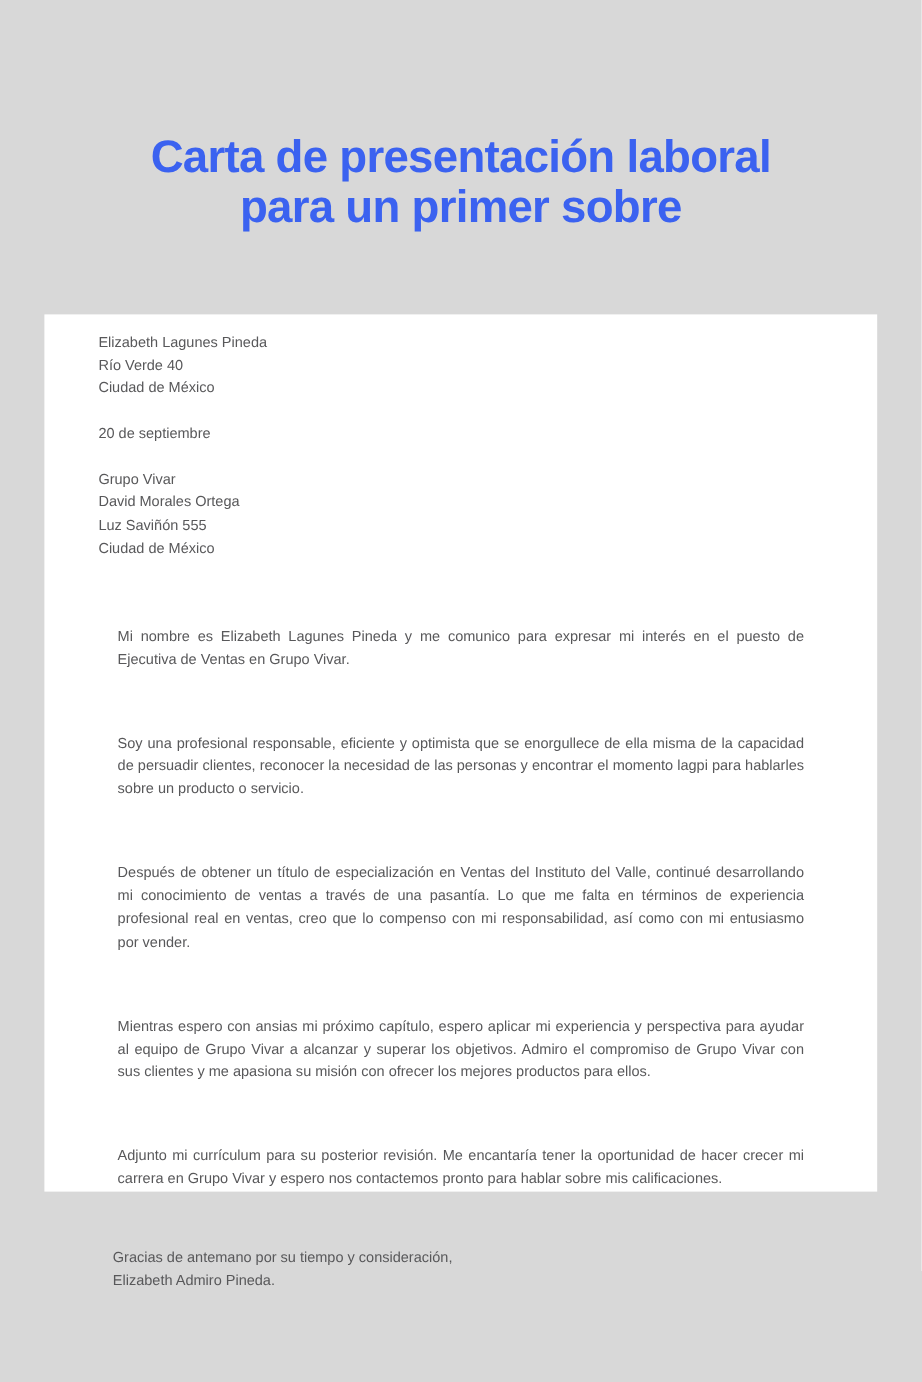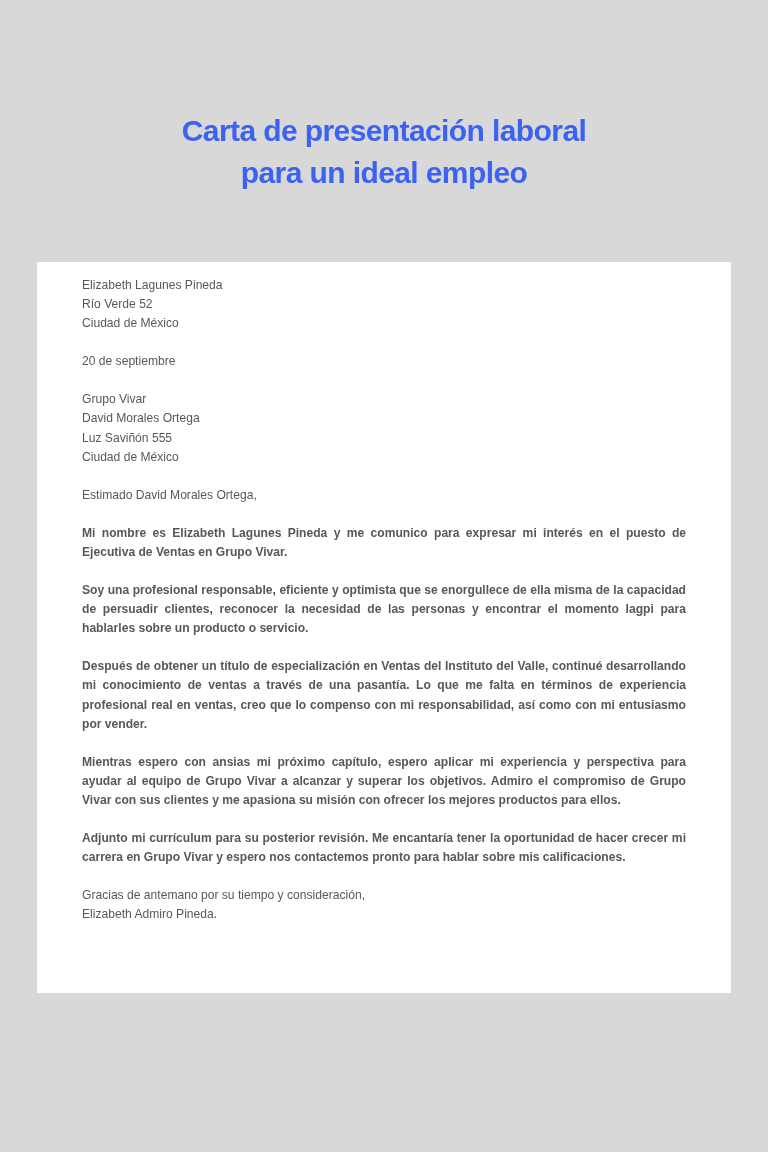--- a/index.html
+++ b/index.html
@@ -22,21 +22,21 @@
 
   
   .title-block {
     position: absolute;
     top: 110px;
     left: 0;
     width: 768px;
     text-align: center;
     color: #3b62f0;
     font-weight: bold;
-    font-size: 30px;
+    font-size: 38px;
     line-height: 42px;
     letter-spacing: -0.6px;
   }
   .title-line {
     display: block;
     white-space: nowrap;
   }
 
   
   .letter-card {
@@ -68,74 +68,72 @@
 
   .spacer-sm { height: 19px; }
   .spacer-md { height: 19px; }
 
   .salutation {
     margin: 0;
     text-align: left;
   }
 
   p.para {
-    margin: 0;
+    margin: 16px;
     text-align: justify;
     text-justify: inter-word;
-    font-weight: bold;
   }
 
   .para-gap { height: 19px; }
 
   .closing {
-    margin: 0;
+    margin: 12px;
     text-align: left;
   }
   .closing-line {
     display: block;
     white-space: nowrap;
   }
 </style>
 </head>
 <body>
 
 <div class="page">
 
   <div class="title-block">
     <span class="title-line">Carta de presentación laboral</span>
-    <span class="title-line">para un ideal empleo</span>
+    <span class="title-line">para un primer sobre</span>
   </div>
 
   <div class="letter-card">
     <div class="letter-body">
 
       <div class="addr-block">
         <span class="addr-line">Elizabeth Lagunes Pineda</span>
-        <span class="addr-line">Río Verde 52</span>
+        <span class="addr-line">Río Verde 40</span>
         <span class="addr-line">Ciudad de México</span>
       </div>
 
       <div class="spacer-sm"></div>
 
       <div class="addr-block">
         <span class="addr-line">20 de septiembre</span>
       </div>
 
       <div class="spacer-sm"></div>
 
       <div class="addr-block">
         <span class="addr-line">Grupo Vivar</span>
         <span class="addr-line">David Morales Ortega</span>
         <span class="addr-line">Luz Saviñón 555</span>
         <span class="addr-line">Ciudad de México</span>
       </div>
 
       <div class="spacer-md"></div>
 
-      <div class="salutation">Estimado David Morales Ortega,</div>
 
       <div class="para-gap"></div>
 
       <p class="para">Mi nombre es Elizabeth Lagunes Pineda y me comunico para expresar mi interés en el puesto de Ejecutiva de Ventas en Grupo Vivar.</p>
       <div class="para-gap"></div>
 
       <p class="para">Soy una profesional responsable, eficiente y optimista que se enorgullece de ella misma de la capacidad de persuadir clientes, reconocer la necesidad de las personas y encontrar el momento lagpi para hablarles sobre un producto o servicio.</p>
       <div class="para-gap"></div>
 
       <p class="para">Después de obtener un título de especialización en Ventas del Instituto del Valle, continué desarrollando mi conocimiento de ventas a través de una pasantía. Lo que me falta en términos de experiencia profesional real en ventas, creo que lo compenso con mi responsabilidad, así como con mi entusiasmo por vender.</p>

